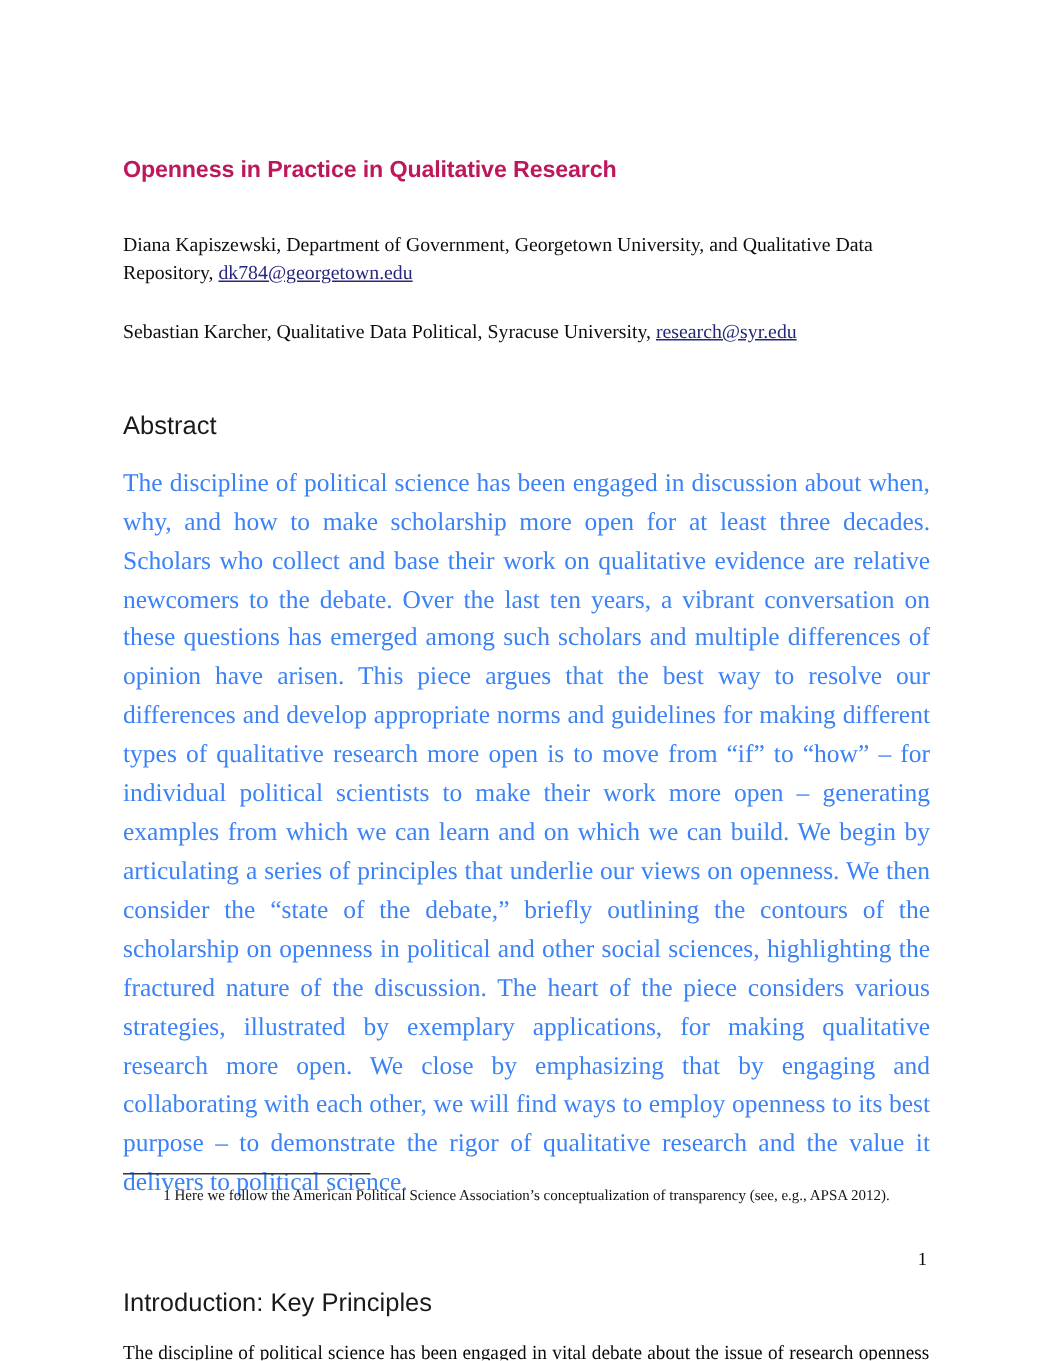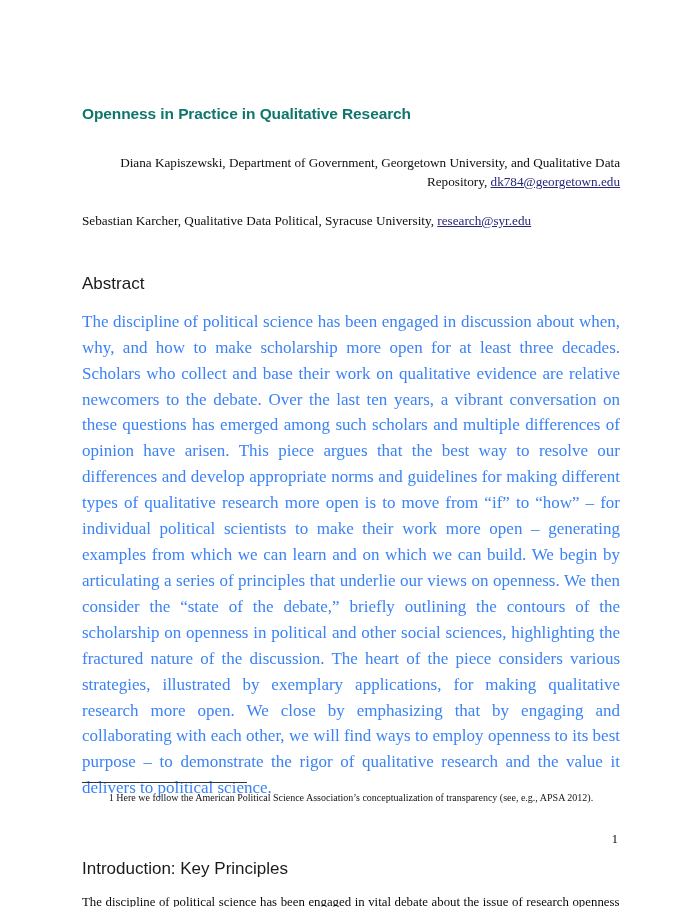--- a/index.html
+++ b/index.html
@@ -22,35 +22,35 @@
     top: 0;
     width: 538px;
   }
 
   
   .doc-title {
     font-family: "Liberation Sans", sans-serif;
     font-weight: bold;
     font-size: 15.5px;
     line-height: 1.3;
-    color: #0f766e;
+    color: #be185d;
     margin: 0;
     padding-top: 104px;
     letter-spacing: -0.1px;
   }
 
   
   .author-line {
     font-family: "Liberation Serif", serif;
     font-size: 13.2px;
     line-height: 1.42;
     color: #0d0d0d;
     margin: 0;
   }
-  .author-line.first { padding-top: 30px; text-align: right; }
+  .author-line.first { padding-top: 30px; }
   .author-line.second { padding-top: 20px; }
 
   a.email {
     color: #27277a;
     text-decoration: underline;
   }
 
   
   .section-heading {
     font-family: "Liberation Sans", sans-serif;

